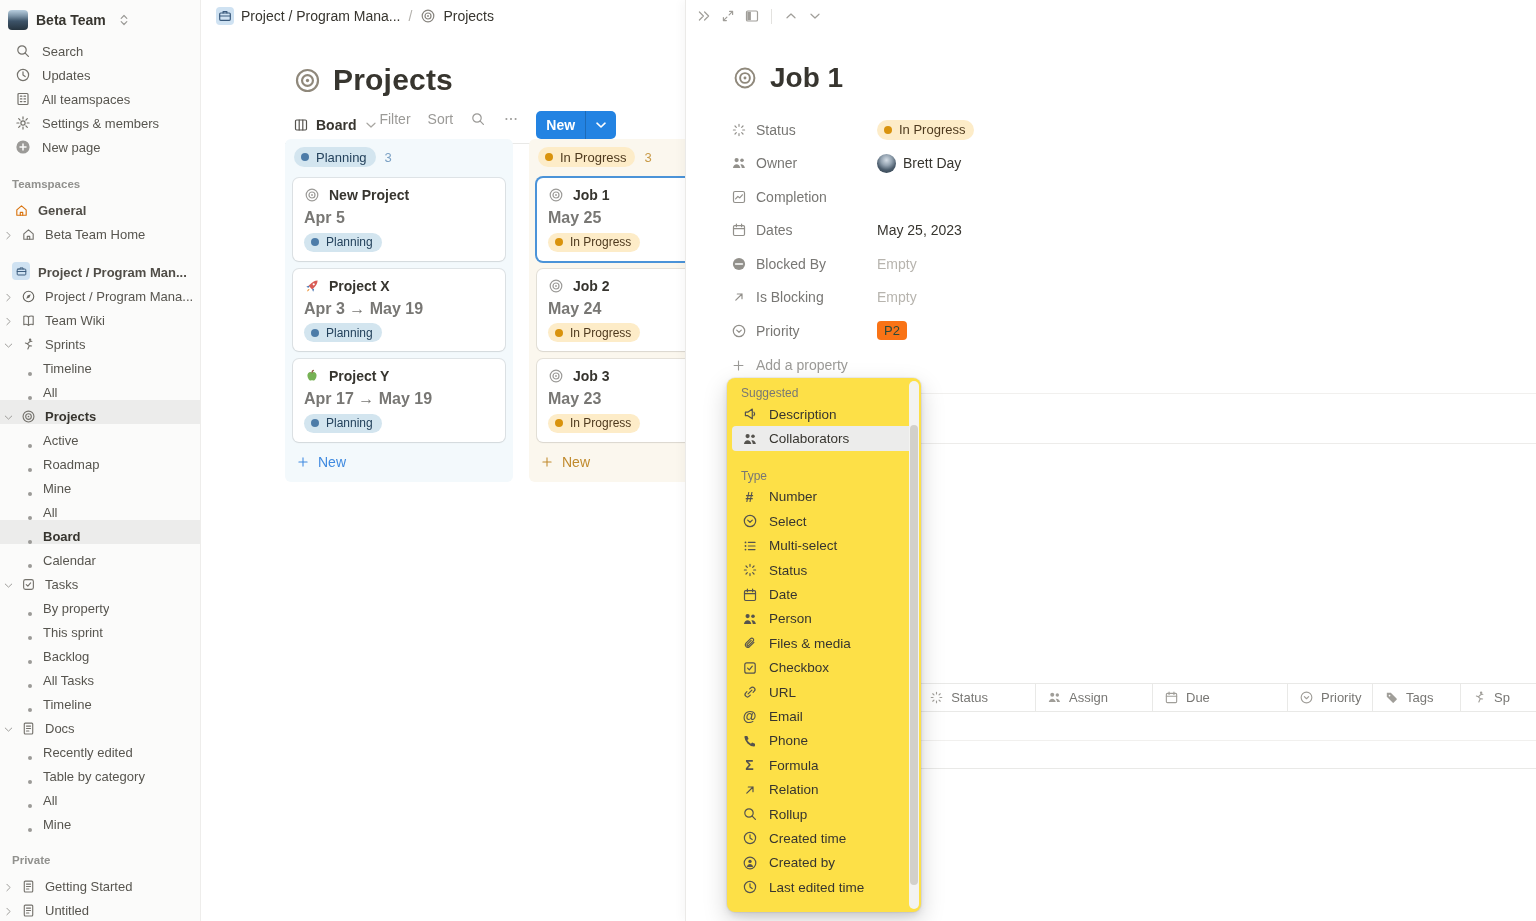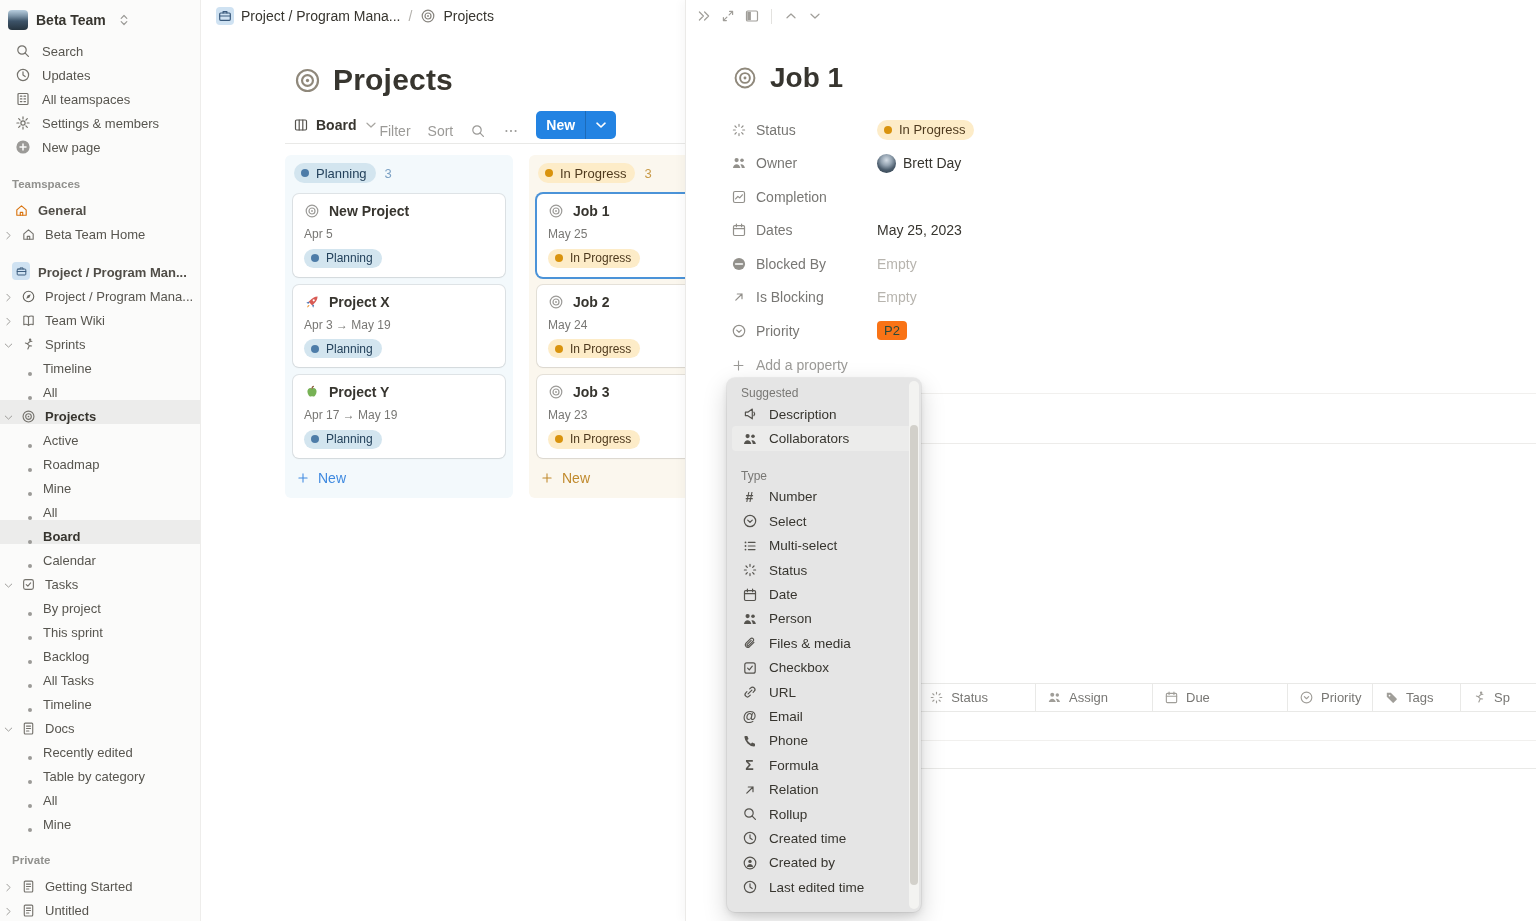--- a/index.html
+++ b/index.html
@@ -48,31 +48,31 @@
   .crumb { display:flex; align-items:center; gap:7px; cursor:pointer; }
   .crumb-sep { color:#b3b1ac; margin:0 2px; }
   .page-head { position:absolute; top:63px; left:92px; display:flex; align-items:center; gap:11px; }
   .page-head .ic { color:#8f887b; }
   .page-title { font-size:30px; font-weight:700; letter-spacing:.2px; }
   .toolbar { position:absolute; top:110px; left:92px; width:304px; height:29px;
     display:flex; align-items:center; font-size:14px; }
   .view-tab { display:flex; align-items:center; gap:7px; font-weight:600; color:#37352f; cursor:pointer; }
   .view-tab .board-ic { color:#55534e; }
   .view-tab .chev { color:#a8a6a1; }
-  .tb-right { margin-left:auto; display:flex; align-items:flex-end; gap:17px; color:#9b9a97; }
+  .tb-right { margin-left:auto; display:flex; align-items:flex-start; gap:17px; color:#9b9a97; }
   .tb-txt { cursor:pointer; }
   .btn-new { display:flex; align-items:stretch; background:#2383e2; border-radius:5px;
     overflow:hidden; color:#fff; font-size:14px; font-weight:600; cursor:pointer; height:28px; }
   .btn-new .new-main { display:flex; align-items:center; padding:0 10px; }
   .btn-new .new-dd { display:flex; align-items:center; padding:0 7px;
     border-left:1px solid rgba(0,0,0,.18); }
   .toolbar-divider { position:absolute; top:143px; left:84px; width:400px; height:1px; background:#e9e9e7; }
 
   
-  .board { position:absolute; top:155px; left:84px; display:flex; gap:16px; }
+  .board { position:absolute; top:139px; left:84px; display:flex; gap:16px; }
   .col { width:228px; border-radius:6px; padding:5px 8px 8px; }
   .col.blue { background:#f3f9fc; }
   .col.yellow { background:#fbf7ee; }
   .col-head { display:flex; align-items:center; height:26px; gap:9px; padding-left:1px; }
   .group-badge { display:inline-flex; align-items:center; gap:7px; height:20px;
     padding:0 9px 0 7px; border-radius:10px; font-size:13px; font-weight:500; }
   .dot { width:8px; height:8px; border-radius:50%; }
   .badge-blue { background:#d3e5ef; color:#24425c; }
   .badge-blue .dot { background:#4d7ca8; }
   .badge-yellow { background:#fdecc8; color:#4e3a1e; }
@@ -80,21 +80,21 @@
   .col-count { font-size:13px; }
   .col.blue .col-count { color:#7ba1c4; }
   .col.yellow .col-count { color:#c89a48; }
   .card { background:#fff; border-radius:6px; padding:9px 11px 9px;
     box-shadow:0 0 0 1px rgba(15,15,15,.09), 0 1px 2px rgba(15,15,15,.05);
     margin-top:8px; cursor:pointer; }
   .card.selected { box-shadow:0 0 0 2px #4b93d8, 0 1px 2px rgba(15,15,15,.05); }
   .card-title { display:flex; align-items:flex-start; gap:9px; font-size:14px;
     font-weight:700; height:18px; }
   .card-title .ic { color:#9b9a97; }
-  .card-date { margin-top:5px; font-size:12px; color:#787774; height:16px; display:flex; align-items:center; }
+  .card-date { margin-top:5px; font-size:16px; color:#787774; height:16px; display:flex; align-items:center;font-weight:bold; }
   .card-tag { margin-top:6px; }
   .card-tag .group-badge { height:19px; font-size:12px; }
   .col-new { display:flex; align-items:center; gap:8px; height:24px; margin-top:8px;
     padding-left:3px; font-size:14px; cursor:pointer; }
   .col.blue .col-new { color:#3f8ae0; }
   .col.yellow .col-new { color:#c08a2d; }
 
   
   .panel { position:absolute; left:685px; top:0; right:0; bottom:0; background:#fff;
     border-left:1px solid #ebeae8; box-shadow:-3px 0 10px rgba(0,0,0,.035); z-index:10; }
@@ -126,21 +126,21 @@
   .tbl-head { position:absolute; top:683px; left:45px; right:0; height:29px;
     border-top:1px solid #e9e9e7; border-bottom:1px solid #e9e9e7; display:flex; }
   .th { display:flex; align-items:center; gap:7px; font-size:13px; color:#787774;
     border-right:1px solid #e9e9e7; padding-left:11px; cursor:pointer; }
   .th .ic { color:#a09e99; }
   .th.end { justify-content:flex-end; padding-right:47px; }
   .th.last { border-right:none; overflow:hidden; }
 
   
   .menu { position:absolute; left:727px; top:378px; width:194px; height:534px;
-    background:#e5e5e5; border-radius:8px; z-index:30; padding-top:6px; overflow:hidden;
+    background:#fde047; border-radius:8px; z-index:30; padding-top:6px; overflow:hidden;
     box-shadow:0 0 0 1px rgba(15,15,15,.05), 0 3px 6px rgba(15,15,15,.09), 0 9px 24px rgba(15,15,15,.18); }
   .menu-label { height:18px; display:flex; align-items:center; padding:0 14px;
     font-size:12px; color:#787774; }
   .menu-label.mt { margin-top:16px; }
   .menu-item { height:24.4px; margin:0 5px; padding:0 9px; border-radius:4px;
     display:flex; align-items:center; gap:11px; font-size:13.5px; color:#37352f; cursor:pointer; }
   .menu-item .ic { color:#55534e; width:17px; }
   .menu-item.selected { background:#ececeb; }
   .menu-sbtrack { position:absolute; right:2px; top:3px; bottom:3px; width:10px;
     border-radius:5px; background:#f3f3f1; }
@@ -339,21 +339,21 @@
         <span class="ic sb-icon">
           <svg width="15" height="15" viewBox="0 0 16 16" fill="none" stroke="currentColor" stroke-width="1.2" stroke-linecap="round" stroke-linejoin="round">
             <rect x="2.8" y="2.8" width="10.4" height="10.4" rx="2"></rect>
             <path d="m5.6 8.1 1.7 1.7 3-3.6"></path>
           </svg>
         </span>
         <span class="lbl">Tasks</span>
       </div>
       <div class="srow child">
         <span class="bullet"></span>
-        <span class="lbl">By project</span>
+        <span class="lbl">By property</span>
       </div>
       <div class="srow child">
         <span class="bullet"></span>
         <span class="lbl">This sprint</span>
       </div>
       <div class="srow child">
         <span class="bullet"></span>
         <span class="lbl">Backlog</span>
       </div>
       <div class="srow child">

